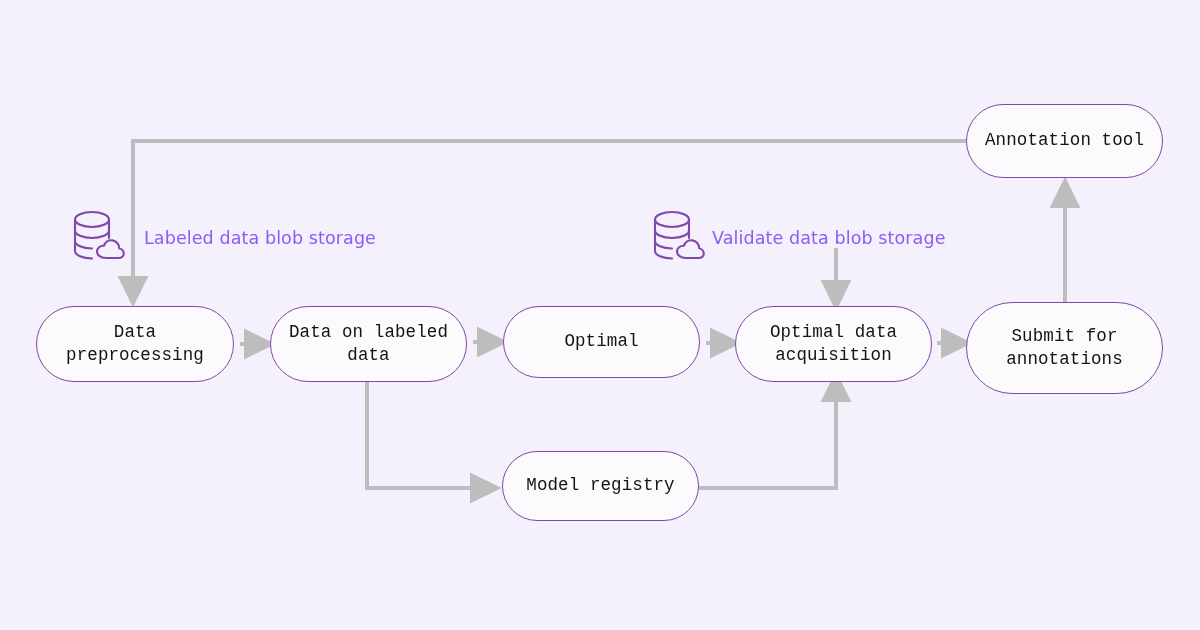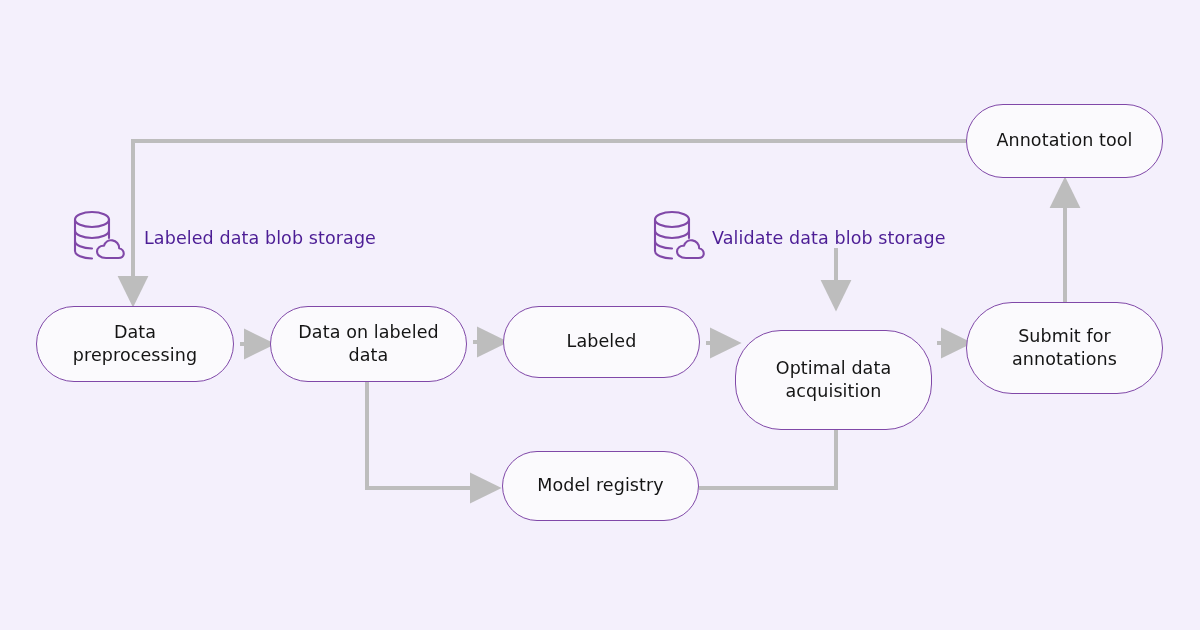--- a/index.html
+++ b/index.html
@@ -34,24 +34,25 @@
     display: flex;
     align-items: center;
     justify-content: center;
     text-align: center;
     color: #141414;
     font-size: 17.5px;
     line-height: 1.33;
     letter-spacing: 0.1px;
     padding: 0 14px;
     z-index: 3;
+    font-family: Liberation Mono, monospace;
   }
   .store-label {
     position: absolute;
-    color: #4c1d95;
+    color: #8b5cf6;
     font-size: 17.5px;
     letter-spacing: 0.1px;
     white-space: nowrap;
     z-index: 3;
   }
   .store-icon {
     position: absolute;
     z-index: 3;
   }
 </style>
@@ -122,23 +123,23 @@
         <path d="M38,51 C32,51 29,47.5 29,44.5 C29,41.2 32.2,38.3 36,38.8 C37.2,35.1 40.6,32.8 44.4,33.4 C48.3,34 51.2,37.3 51.2,41.2 C54,41.9 56,44.4 55.7,47.2 C55.4,50 53,51 50.4,51 Z"></path>
       </g>
     </svg>
   </div>
   <div class="store-label" style="left:712px; top:228px;">Validate data blob storage</div>
 
   <div class="node" style="left:36px; top:306px; width:198px; height:76px;">Data preprocessing</div>
 
   <div class="node" style="left:270px; top:306px; width:197px; height:76px;">Data on labeled data</div>
 
-  <div class="node" style="left:503px; top:306px; width:197px; height:72px;">Labeled</div>
+  <div class="node" style="left:503px; top:306px; width:197px; height:72px;">Optimal</div>
 
-  <div class="node" style="left:735px; top:306px; width:197px; height:100px;margin-top:24px;">Optimal data acquisition</div>
+  <div class="node" style="left:735px; top:306px; width:197px; height:76px;">Optimal data acquisition</div>
 
   <div class="node" style="left:966px; top:302px; width:197px; height:92px;">Submit for annotations</div>
 
   <div class="node" style="left:966px; top:104px; width:197px; height:74px;">Annotation tool</div>
 
   <div class="node" style="left:502px; top:451px; width:197px; height:70px;">Model registry</div>
 
 </div>
 
 </body></html>

